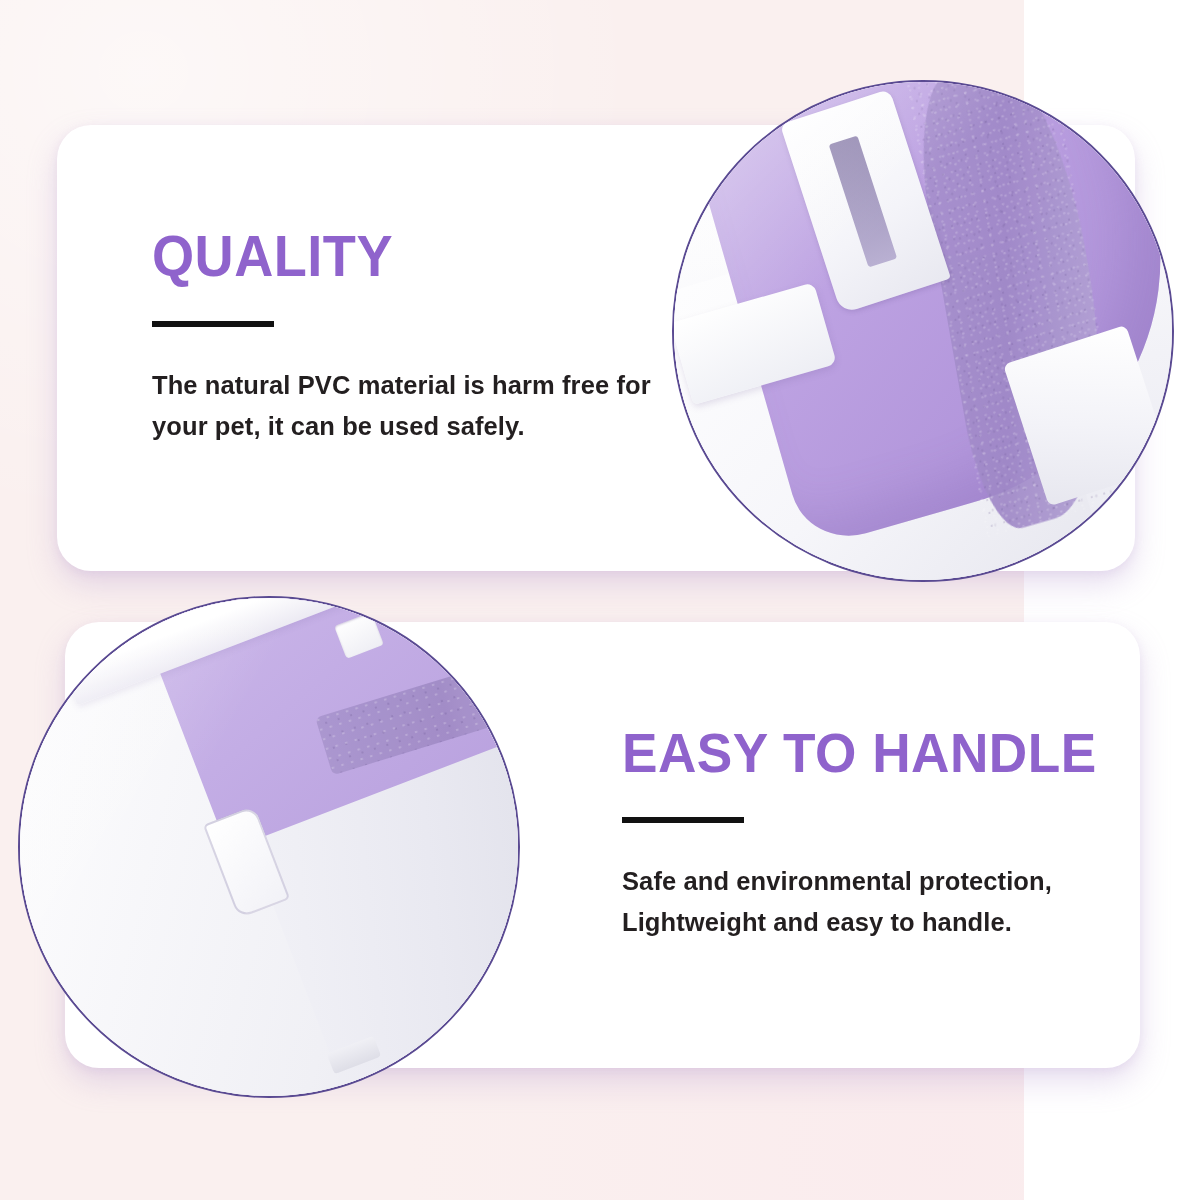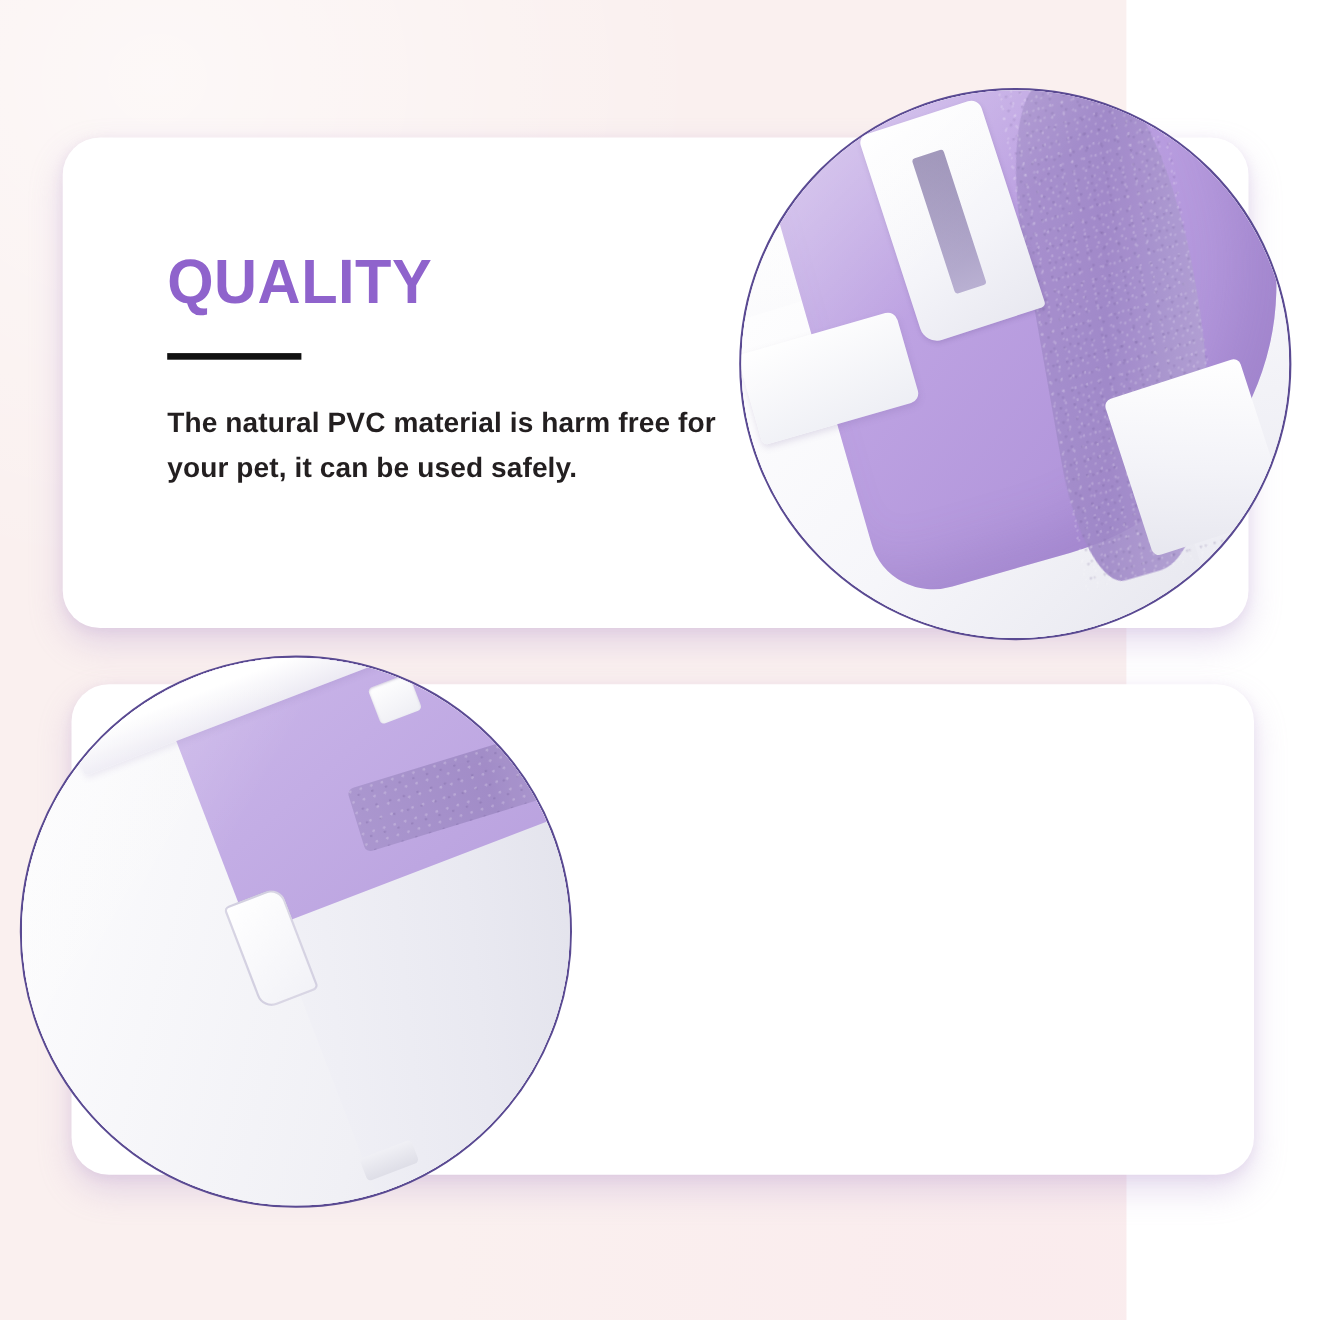--- a/index.html
+++ b/index.html
@@ -278,14 +278,19 @@
       <div class="h-top"></div>
       <div class="h-band"></div>
       <div class="h-ridge"></div>
       <div class="h-notch"></div>
       <div class="h-vent"></div>
       <div class="h-foot"></div>
       <div class="h-gloss"></div>
     </div>
   </div>
 
+  <div class="text-block" id="text-easy-to-handle">
+    <div class="feature-title">EASY TO HANDLE</div>
+    <div class="rule"></div>
+    <div class="feature-desc">Safe and environmental protection, Lightweight and easy to handle.</div>
+  </div>
 
 </div>
 
 </body></html>

